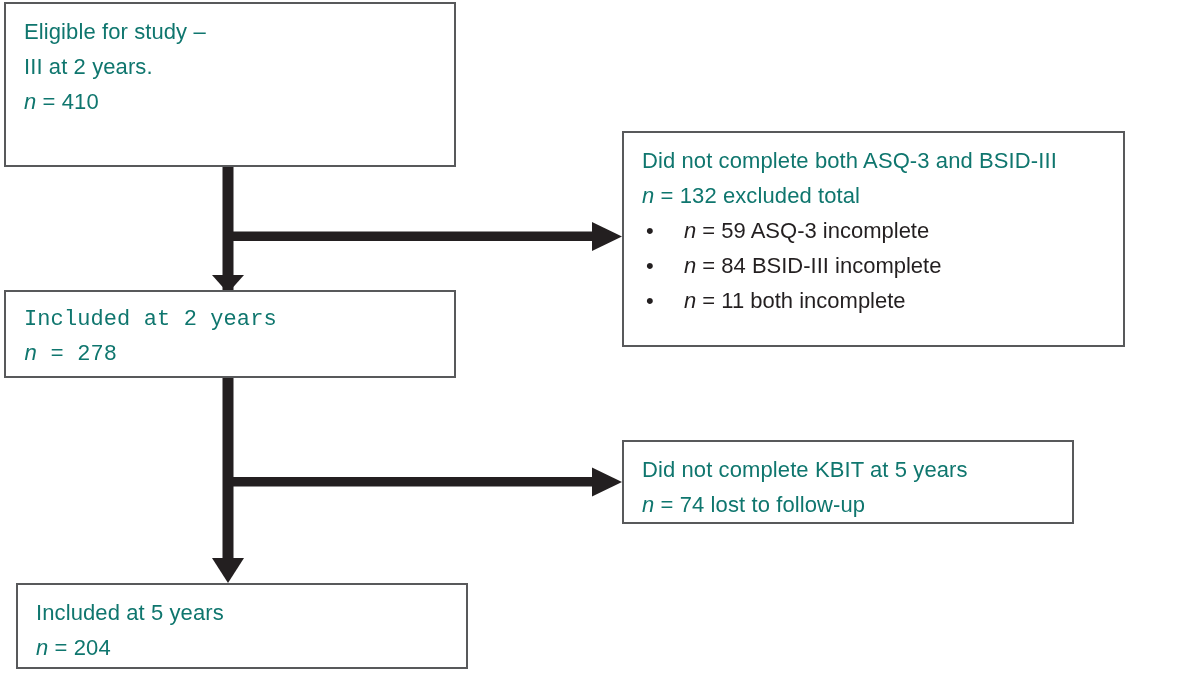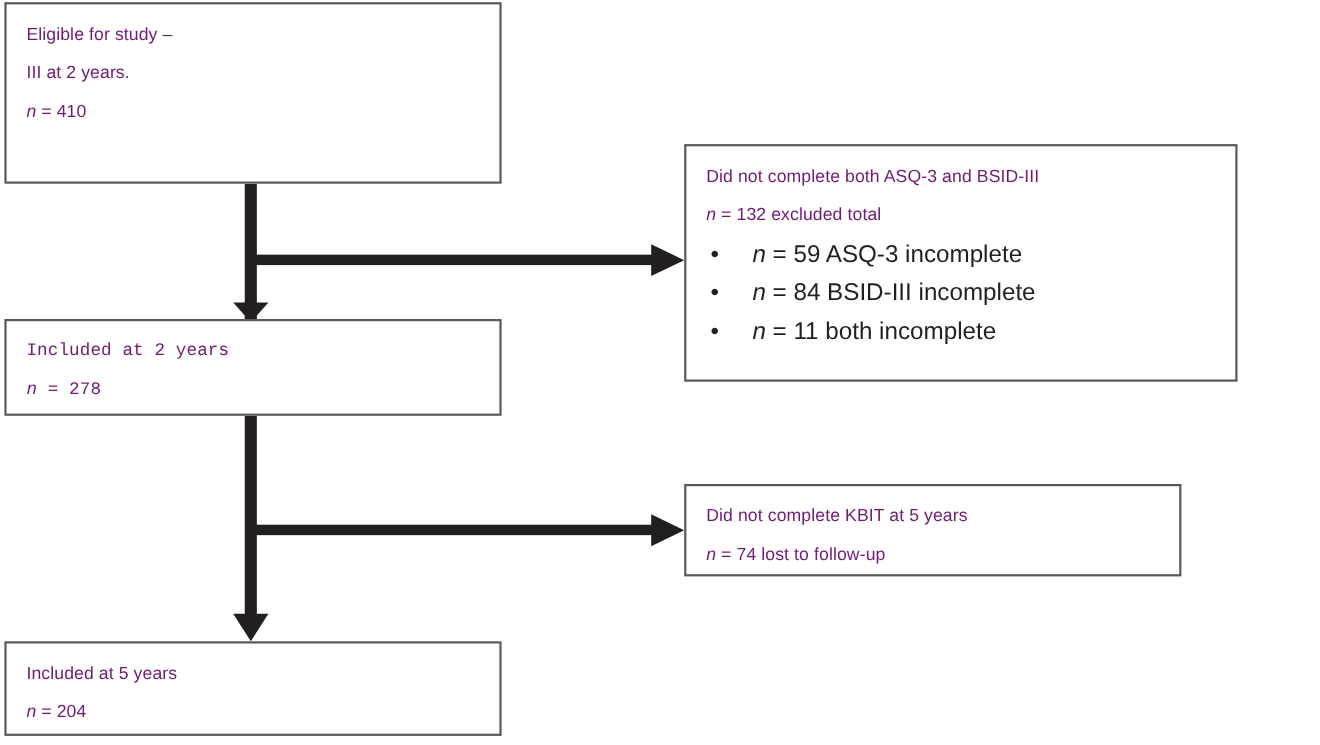--- a/index.html
+++ b/index.html
@@ -19,23 +19,23 @@
     overflow: hidden;
   }
   .box {
     position: absolute;
     box-sizing: border-box;
     background: #ffffff;
     border: 2px solid #58595b;
     padding: 10px 14px 10px 18px;
   }
   .box-line {
-    font-size: 16px;
+    font-size: 22px;
     line-height: 35px;
-    color: #701a75;
+    color: #0f766e;
     white-space: nowrap;
     letter-spacing: 0.1px;
   }
   .nvar {
     font-style: italic;
   }
   .bullet-line {
     font-size: 22px;
     line-height: 35px;
     color: #231f20;
@@ -112,18 +112,18 @@
   <div class="box" style="left:4px; top:290px; width:452px; height:88px;font-family:Liberation Mono, monospace;">
     <div class="box-line">Included at 2 years</div>
     <div class="box-line"><span class="nvar">n</span><span> = 278</span></div>
   </div>
 
   <div class="box" style="left:622px; top:440px; width:452px; height:84px;">
     <div class="box-line">Did not complete KBIT at 5 years</div>
     <div class="box-line"><span class="nvar">n</span><span> = 74 lost to follow-up</span></div>
   </div>
 
-  <div class="box" style="left:4px; top:583px; width:452px; height:86px;">
+  <div class="box" style="left:16px; top:583px; width:452px; height:86px;">
     <div class="box-line">Included at 5 years</div>
     <div class="box-line"><span class="nvar">n</span><span> = 204</span></div>
   </div>
 
 </div>
 
 </body></html>

